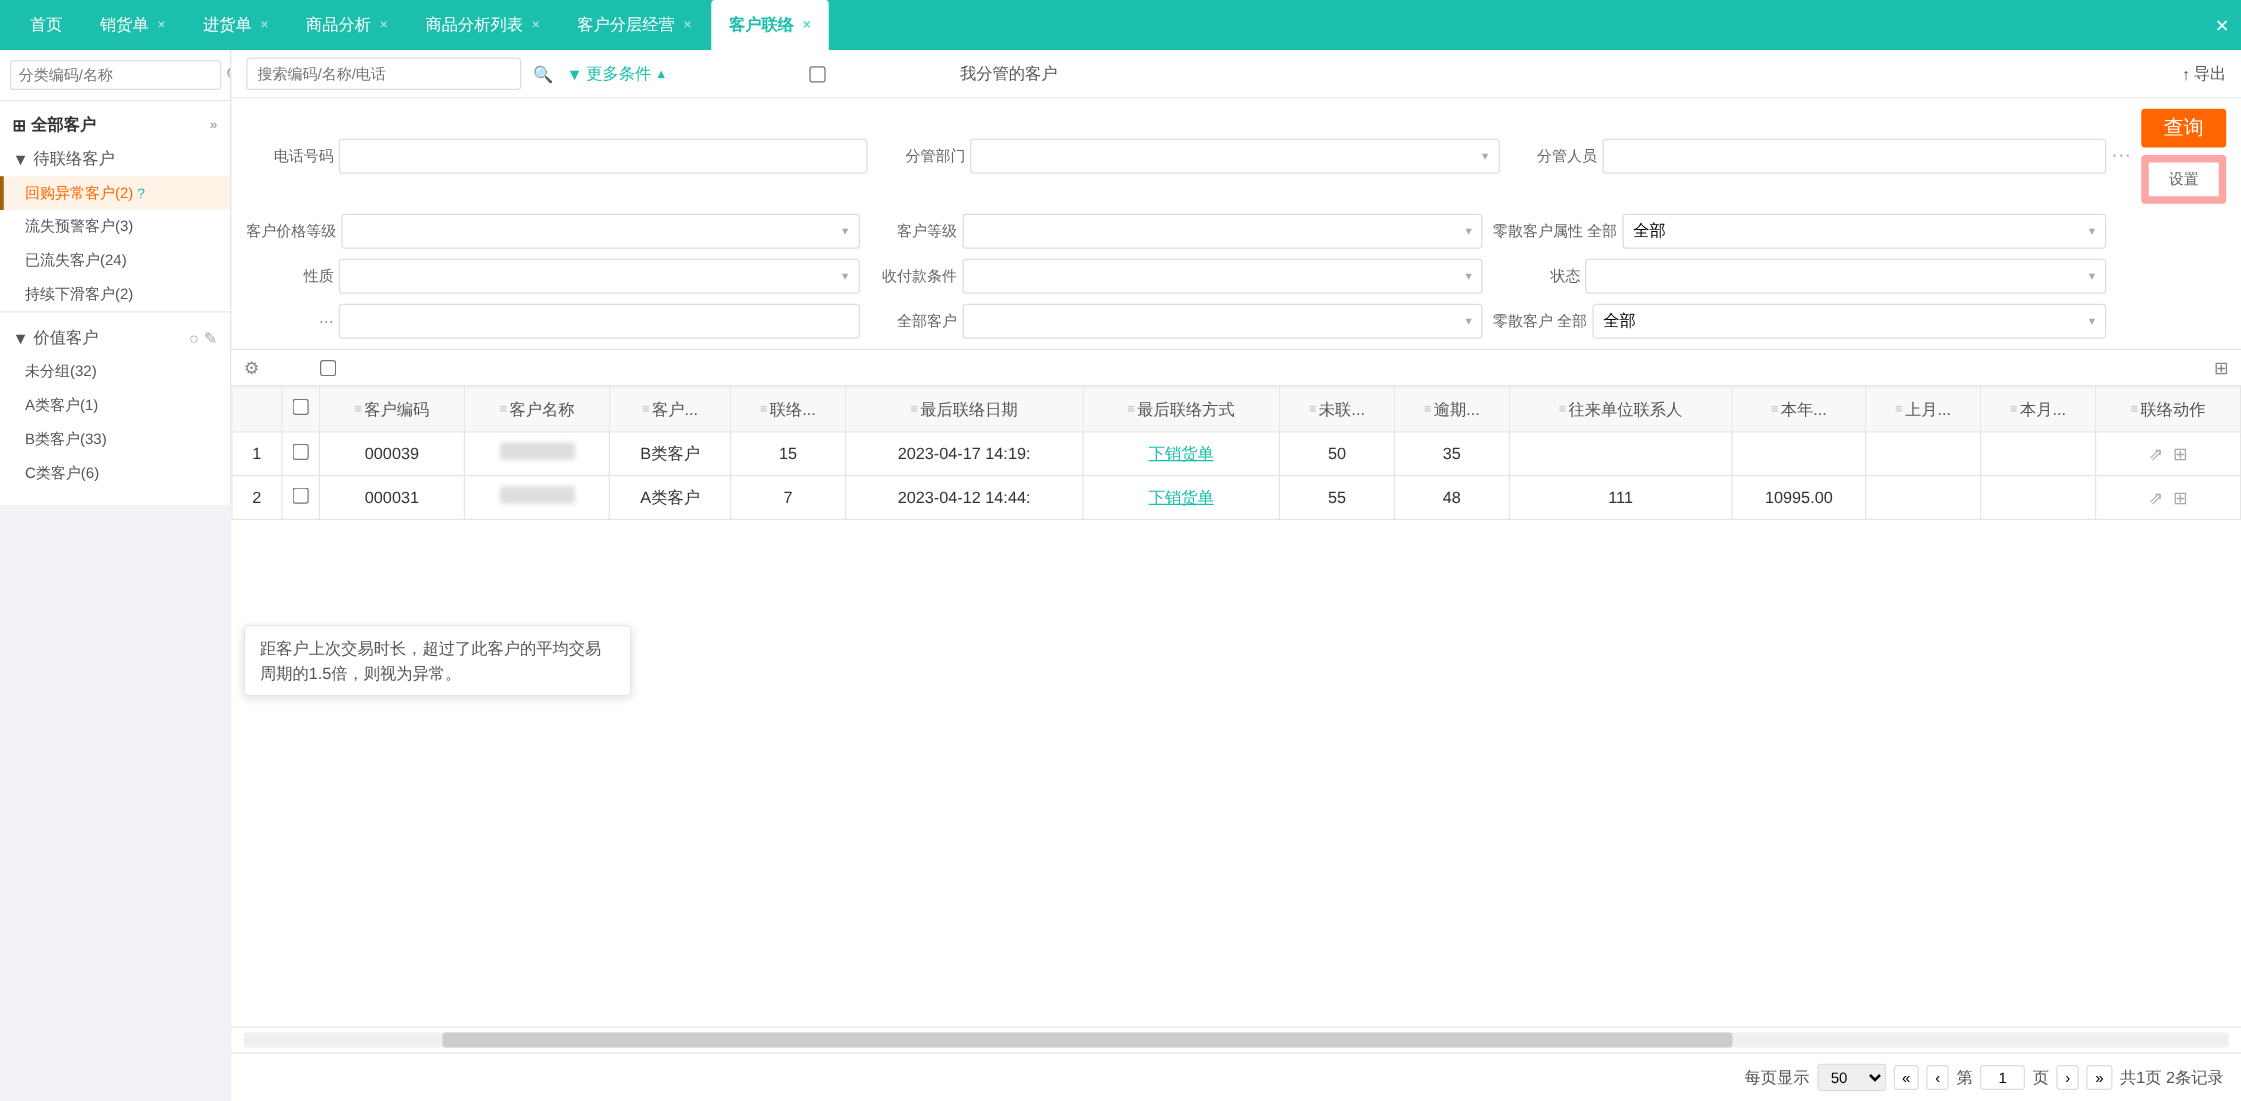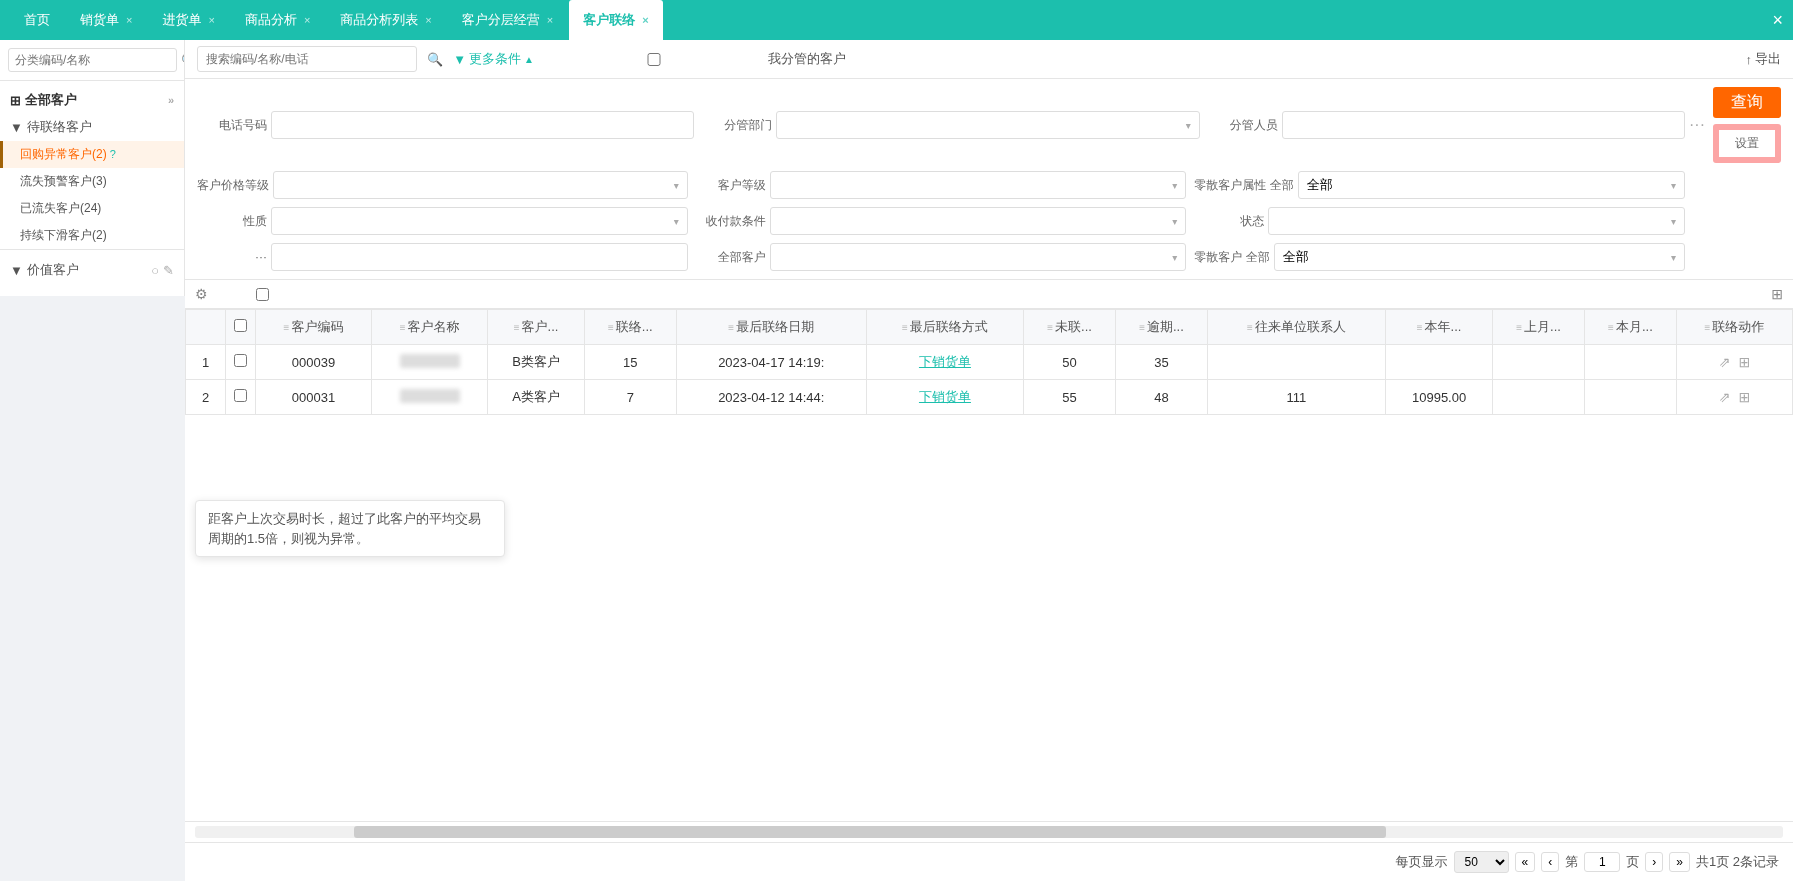--- a/index.html
+++ b/index.html
@@ -235,20 +235,26 @@
 
         <div class="sidebar-bottom">
           <div class="sidebar-group-title">
             <span>▼</span>
             <span>价值客户</span>
             <span style="margin-left:auto;display:flex;gap:4px;">
               <span style="color:#aaa;font-size:13px;">○</span>
               <span style="color:#aaa;font-size:13px;">✎</span>
             </span>
           </div>
+          <div id="value-items">
+              <div class="sidebar-item">未分组(32)</div>
+              <div class="sidebar-item">A类客户(1)</div>
+              <div class="sidebar-item">B类客户(33)</div>
+              <div class="sidebar-item">C类客户(6)</div>
+            </div>
         </div>
       </div>
     </div>
   </div>
 
   <div class="content-area">
 
     <div class="filter-bar">
       <input type="text" style="border: 1px solid rgb(221, 221, 221); border-radius: 3px; padding: 5px 8px; width: 220px; font-size: 12px; outline: none;" placeholder="搜索编码/名称/电话">
       <span style="color:#aaa;cursor:pointer;">🔍</span>

